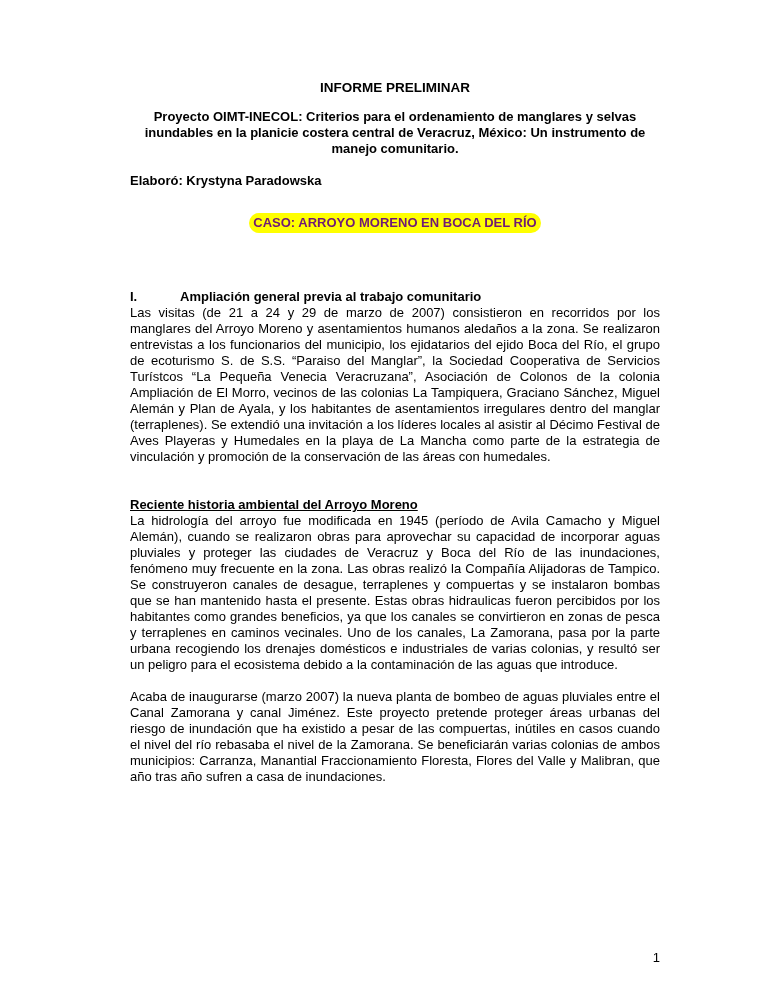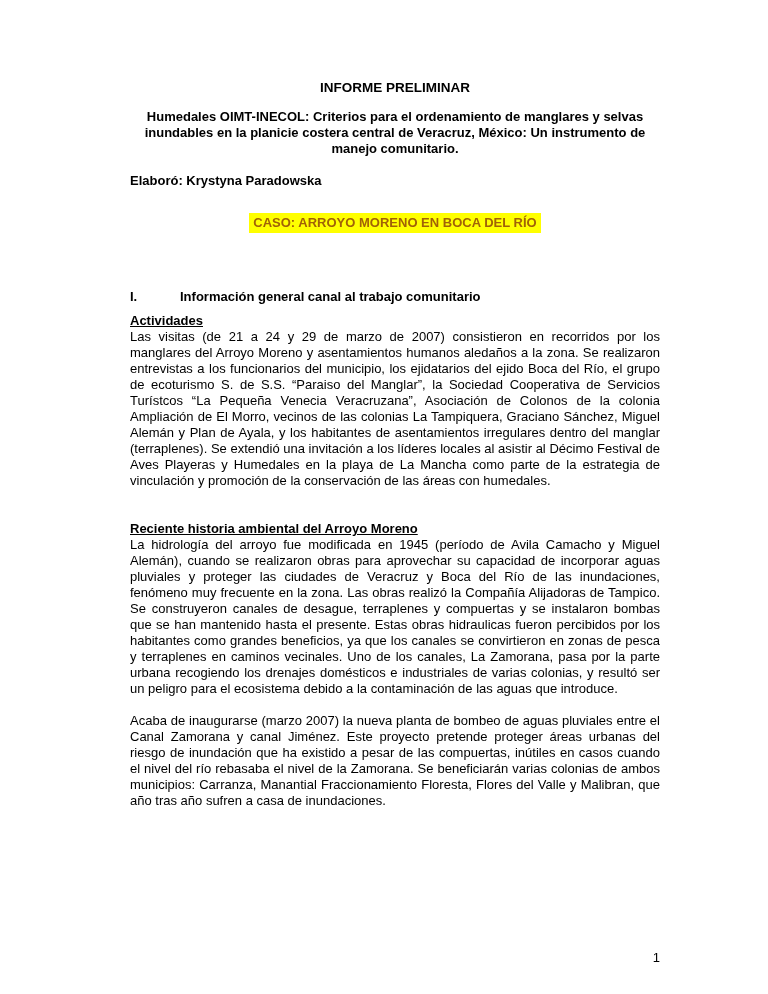--- a/index.html
+++ b/index.html
@@ -1,15 +1,15 @@
 <!DOCTYPE html>
 <html><head>
 <meta charset="utf-8">
 <style>
-  * { margin: 0; padding: 0; box-sizing: border-box; }
+  * { margin: 0; padding: 0; box-sizing: border-box; border-radius: 26px; }
   html, body { background: #ffffff; }
   body {
     width: 768px;
     height: 994px;
     font-family: "Liberation Sans", sans-serif;
     color: #000000;
   }
   .page {
     position: relative;
     width: 768px;
@@ -33,21 +33,21 @@
     margin-top: 16px;
     font-weight: bold;
   }
   .case-wrap {
     margin-top: 24px;
     text-align: center;
   }
   .case-highlight {
     display: inline-block;
     background: #ffff00;
-    color: #a16207;
+    color: #701a75;
     font-weight: bold;
     padding: 2px 4px;
   }
   .section-line {
     margin-top: 56px;
     font-weight: bold;
   }
   .sec-num {
     display: inline-block;
     width: 50px;
@@ -76,33 +76,32 @@
     font-size: 13px;
   }
 </style>
 </head>
 <body>
 
 <div class="page">
 
   <h1 class="doc-title">INFORME PRELIMINAR</h1>
 
-  <p class="subtitle">Humedales OIMT-INECOL: Criterios para el ordenamiento de manglares y selvas inundables en la planicie costera central de Veracruz, México: Un instrumento de manejo comunitario.</p>
+  <p class="subtitle">Proyecto OIMT-INECOL: Criterios para el ordenamiento de manglares y selvas inundables en la planicie costera central de Veracruz, México: Un instrumento de manejo comunitario.</p>
 
   <p class="author-line">Elaboró: Krystyna Paradowska</p>
 
   <div class="case-wrap">
     <span class="case-highlight">CASO: ARROYO MORENO EN BOCA DEL RÍO</span>
   </div>
 
   <div class="section-line">
-    <span class="sec-num">I.</span><span class="sec-title">Información general canal al trabajo comunitario</span>
+    <span class="sec-num">I.</span><span class="sec-title">Ampliación general previa al trabajo comunitario</span>
   </div>
 
-  <h3 class="subheading">Actividades</h3>
 
   <p class="body-par">Las visitas (de 21 a 24 y 29 de marzo de 2007) consistieron en recorridos por los manglares del Arroyo Moreno y asentamientos humanos aledaños a la zona. Se realizaron entrevistas a los funcionarios del municipio, los ejidatarios del ejido Boca del Río, el grupo de ecoturismo S. de S.S. “Paraiso del Manglar”, la Sociedad Cooperativa de Servicios Turístcos “La Pequeña Venecia Veracruzana”, Asociación de Colonos de la colonia Ampliación de El Morro, vecinos de las colonias La Tampiquera, Graciano Sánchez, Miguel Alemán y Plan de Ayala, y los habitantes de asentamientos irregulares dentro del manglar (terraplenes). Se extendió una invitación a los líderes locales al asistir al Décimo Festival de Aves Playeras y Humedales en la playa de La Mancha como parte de la estrategia de vinculación y promoción de la conservación de las áreas con humedales.</p>
 
   <h3 class="subheading spaced">Reciente historia ambiental del Arroyo Moreno</h3>
 
   <p class="body-par"><span class="underline">La hidrología</span><span> del arroyo fue modificada en 1945 (período de Avila Camacho y Miguel Alemán), cuando se realizaron obras para aprovechar su capacidad de incorporar aguas pluviales y proteger las ciudades de Veracruz y Boca del Río de las inundaciones, fenómeno muy frecuente en la zona. Las obras realizó la Compañía Alijadoras de Tampico. Se construyeron canales de desague, terraplenes y compuertas y se instalaron bombas que se han mantenido hasta el presente. Estas obras hidraulicas fueron percibidos por los habitantes como grandes beneficios, ya que los canales se convirtieron en zonas de pesca y terraplenes en caminos vecinales. Uno de los canales, La Zamorana, pasa por la parte urbana recogiendo los drenajes domésticos e industriales de varias colonias, y resultó ser un peligro para el ecosistema debido a la contaminación de las aguas que introduce.</span></p>
 
   <p class="body-par gap">Acaba de inaugurarse (marzo 2007) la nueva planta de bombeo de aguas pluviales entre el Canal Zamorana y canal Jiménez. Este proyecto pretende proteger áreas urbanas del riesgo de inundación que ha existido a pesar de las compuertas, inútiles en casos cuando el nivel del río rebasaba el nivel de la Zamorana. Se beneficiarán varias colonias de ambos municipios: Carranza, Manantial Fraccionamiento Floresta, Flores del Valle y Malibran, que año tras año sufren a casa de inundaciones.</p>
 
 

